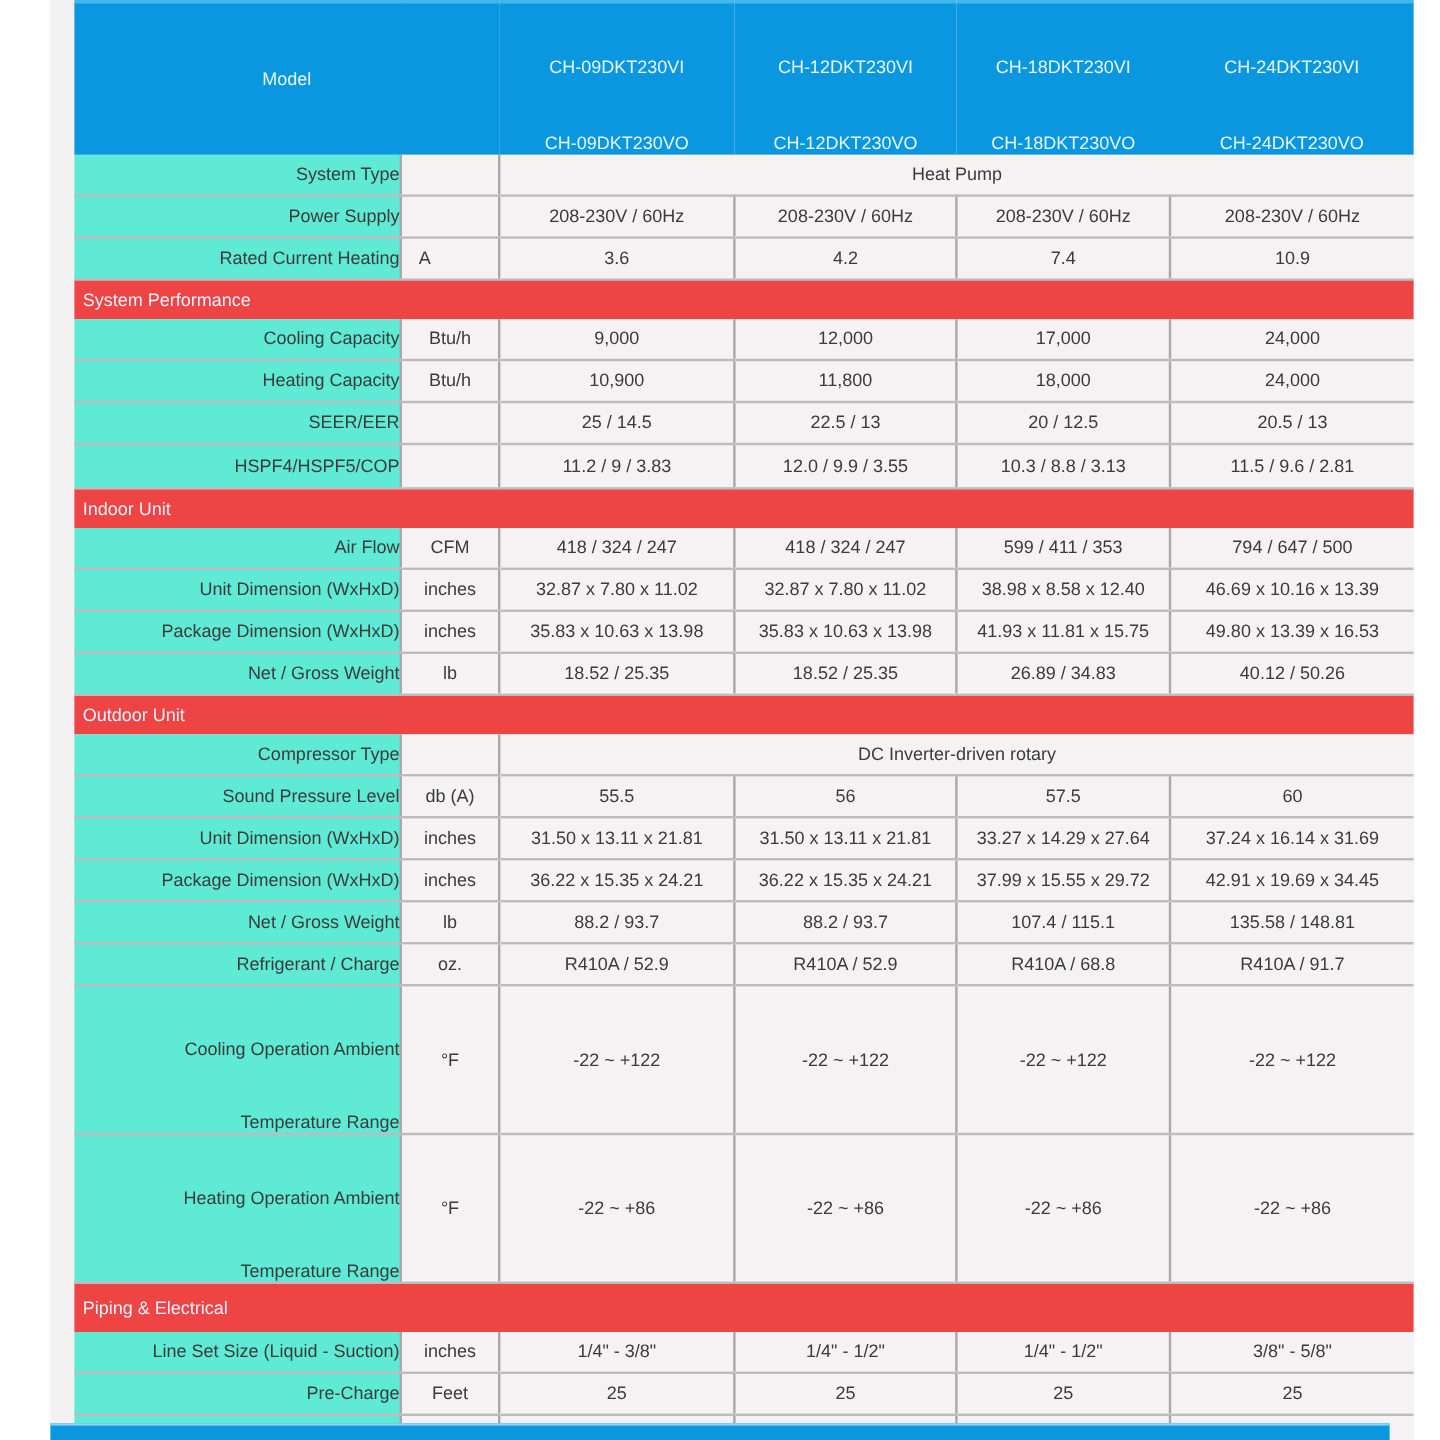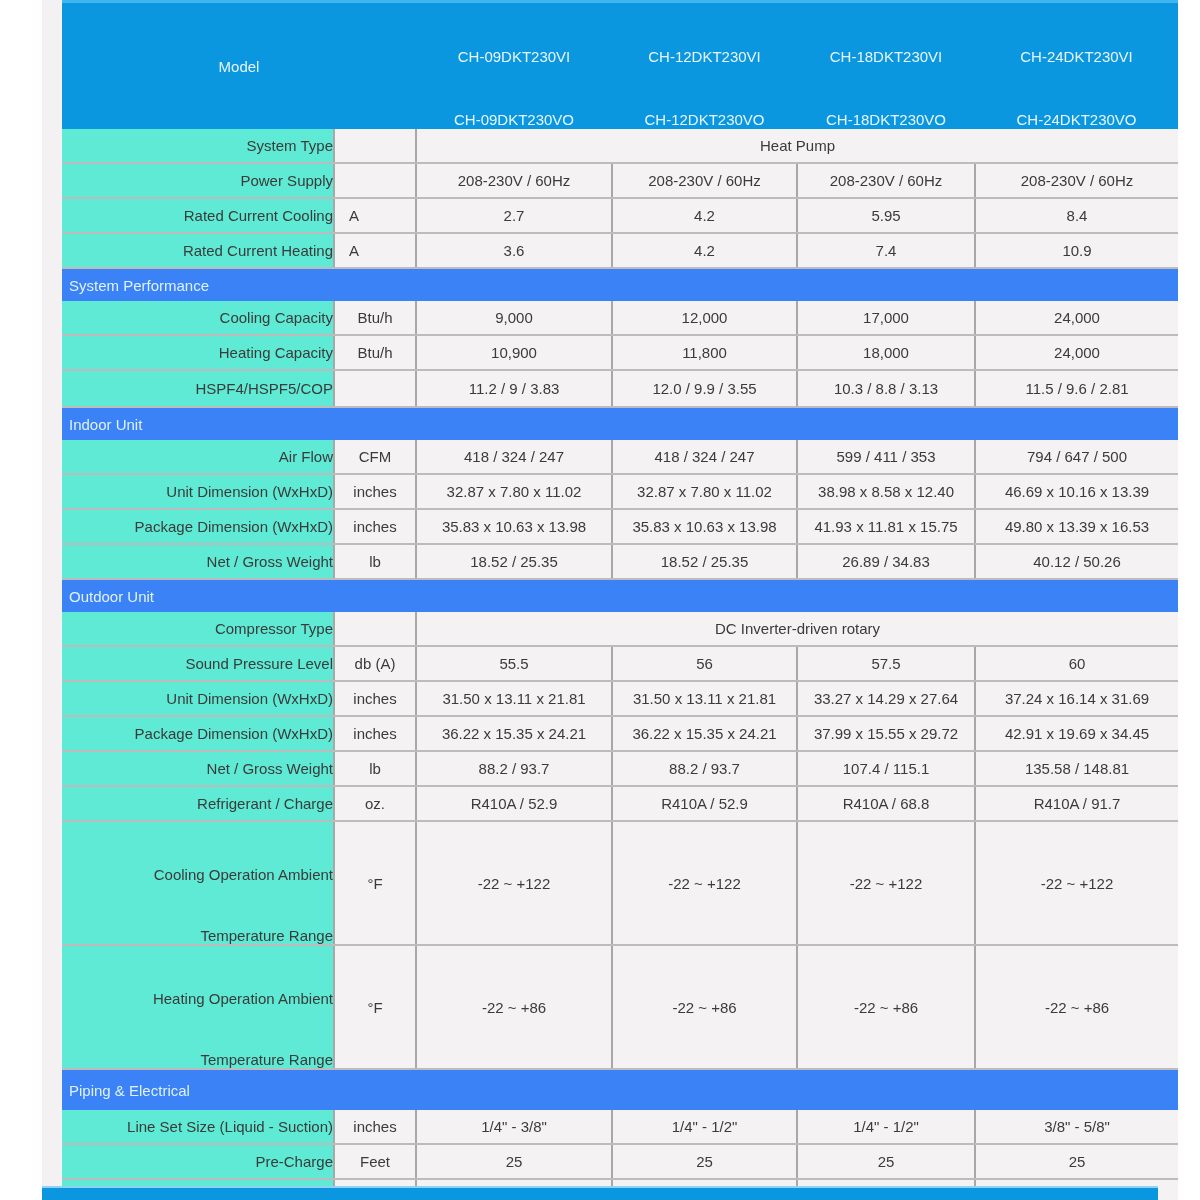--- a/index.html
+++ b/index.html
@@ -7,21 +7,21 @@
   .sheet { position: absolute; left: 42px; top: 0; width: 1116px; height: 1200px; background: #f3f1f2; padding-left: 20px; }
   table { border-collapse: collapse; width: 1116px; table-layout: fixed; }
   col.c-label { width: 272px; }
   col.c-unit { width: 82px; }
   col.c-m1 { width: 196px; }
   col.c-m2 { width: 185px; }
   col.c-m3 { width: 178px; }
   col.c-m4 { width: 203px; }
   td, th { padding: 0; font-size: 15px; color: #3b3b3b; }
   tr.model-row th { background: #0a97df; color: #e8f6ff; font-weight: normal; height: 70px; border-top: 3px solid #3fb6ee; text-align: center; line-height: 19px; font-size: 15px; }
-  tr.section-row td { background: #3b82f6; color: #dff2ff; height: 32px; padding-left: 7px; font-size: 15px; border-top: 2px solid #57c0f0; }
+  tr.section-row td { background: #ef4444; color: #dff2ff; height: 32px; padding-left: 7px; font-size: 15px; border-top: 2px solid #57c0f0; }
   tr.data-row td { height: 33px; border-bottom: 2px solid #bdbbbc; background: #f4f2f3; text-align: center; border-left: 2px solid #a9a7a8; }
   tr.data-row td.label { background: #5eead4; text-align: right; padding-left: 7px; border-left: none; }
   tr.data-row td.unit { background: #f4f2f3; text-align: center; }
   tr.data-row td.unit.left { text-align: left; padding-left: 14px; }
   tr.tall td { height: 41px; line-height: 17px; }
   tr.data-row:last-child td { border-bottom: none; }
   .footer-bar { position: absolute; left: 0; bottom: 0; width: 1116px; height: 12px; background: #0a97df; border-top: 2px solid #8fd2f5; }
   .multi span { display: block; margin-top: 44px; }
 </style>
 </head>
@@ -65,28 +65,20 @@
     </tr>
     <tr class="data-row">
       <td class="label">Power Supply</td>
       <td class="unit"></td>
       <td>208-230V / 60Hz</td>
       <td>208-230V / 60Hz</td>
       <td>208-230V / 60Hz</td>
       <td>208-230V / 60Hz</td>
     </tr>
     <tr class="data-row">
-      <td class="label">Rated Current Cooling</td>
-      <td class="unit left">A</td>
-      <td>2.7</td>
-      <td>4.2</td>
-      <td>5.95</td>
-      <td>8.4</td>
-    </tr>
-    <tr class="data-row">
       <td class="label">Rated Current Heating</td>
       <td class="unit left">A</td>
       <td>3.6</td>
       <td>4.2</td>
       <td>7.4</td>
       <td>10.9</td>
     </tr>
 
     <tr class="section-row">
       <td colspan="6">System Performance</td>
@@ -100,20 +92,28 @@
       <td>24,000</td>
     </tr>
     <tr class="data-row">
       <td class="label">Heating Capacity</td>
       <td class="unit">Btu/h</td>
       <td>10,900</td>
       <td>11,800</td>
       <td>18,000</td>
       <td>24,000</td>
     </tr>
+    <tr class="data-row">
+      <td class="label">SEER/EER</td>
+      <td class="unit"></td>
+      <td>25 / 14.5</td>
+      <td>22.5 / 13</td>
+      <td>20 / 12.5</td>
+      <td>20.5 / 13</td>
+    </tr>
     <tr class="data-row" style="height:37px">
       <td class="label">HSPF4/HSPF5/COP</td>
       <td class="unit"></td>
       <td>11.2 / 9 / 3.83</td>
       <td>12.0 / 9.9 / 3.55</td>
       <td>10.3 / 8.8 / 3.13</td>
       <td>11.5 / 9.6 / 2.81</td>
     </tr>
 
     <tr class="section-row">

